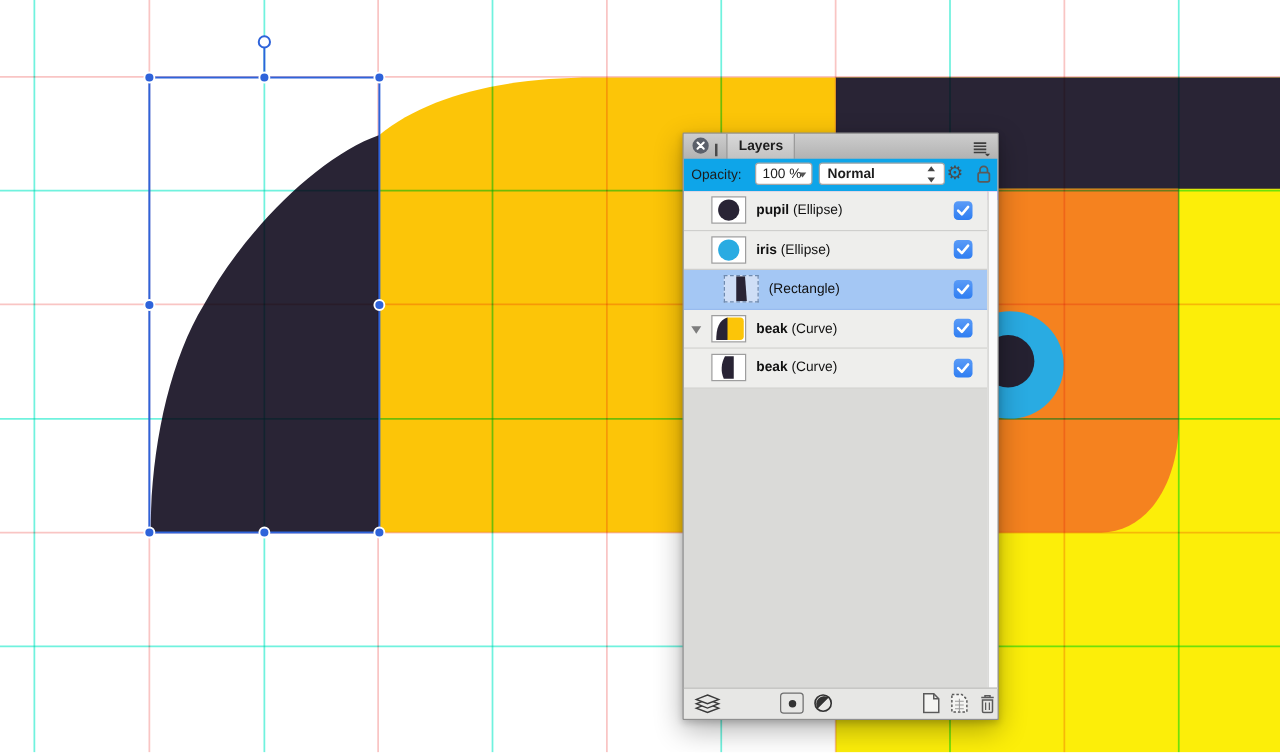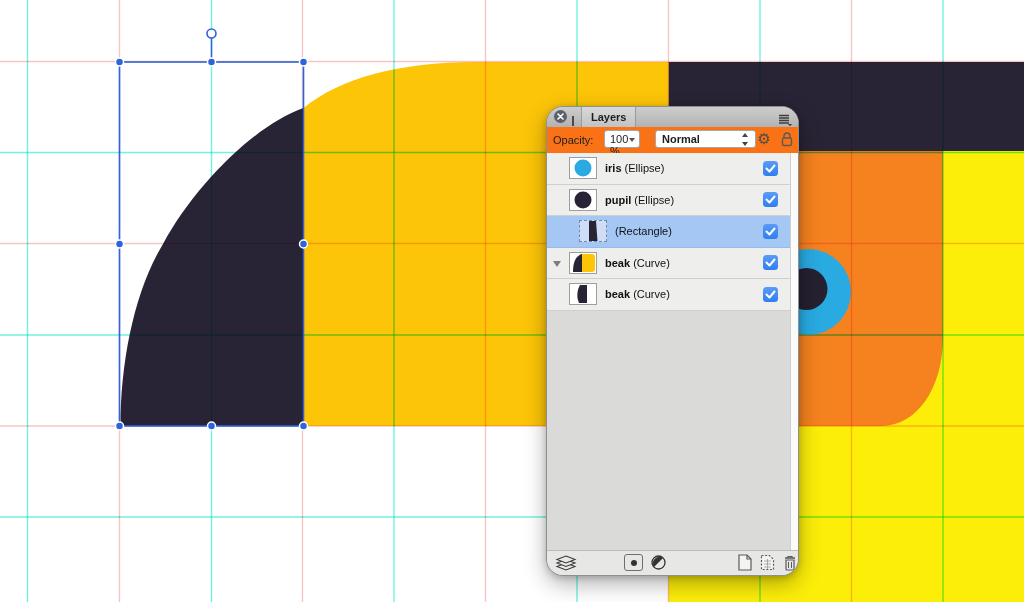--- a/index.html
+++ b/index.html
@@ -3,40 +3,40 @@
 <meta charset="utf-8">
 <style>
   html,body{margin:0;padding:0;background:#fff;}
   #stage{position:relative;width:1024px;height:602px;overflow:hidden;background:#fff;
          font-family:"Liberation Sans",sans-serif;}
   #canvas-svg{position:absolute;left:0;top:0;}
   .gridline{mix-blend-mode:multiply;}
 
   
   #layers-panel{position:absolute;left:546px;top:106px;width:253px;height:470px;
-      border:1px solid #8f8f8f;border-radius:17px;box-sizing:border-box;
+      border:1px solid #8f8f8f;border-radius:1px;box-sizing:border-box;
       box-shadow:0 8px 22px rgba(0,0,0,.30), 0 2px 6px rgba(0,0,0,.18);
       background:#dadad8;overflow:hidden;z-index:5;}
   .panel-header{position:absolute;left:0;top:0;right:0;height:20px;
       background:linear-gradient(#cdcdcd,#b2b2b2);border-bottom:1px solid #979797;}
   .win-close{position:absolute;left:7px;top:3px;width:13px;height:13px;border-radius:50%;
       background:#5b606a;}
   .win-close svg{position:absolute;left:0;top:0;}
   .win-pause{position:absolute;left:25px;top:5px;width:7px;height:10px;}
   .win-pause span{display:inline-block;width:2px;height:10px;background:#4a4a4a;margin-right:2px;}
   .panel-tab{position:absolute;left:34px;top:0;height:20px;padding:0 9px;
       background:linear-gradient(#d9d9d9,#c2c2c2);
       border-left:1px solid #9b9b9b;border-right:1px solid #9b9b9b;
       font-size:11px;font-weight:bold;color:#1d1d1d;line-height:20px;}
   .menu-icon{position:absolute;right:6px;top:5px;width:14px;height:11px;}
 
   .panel-toolbar{position:absolute;left:0;top:20px;right:0;height:26px;
-      background:#f97316;border-bottom:7px solid #d946ef;}
+      background:#0ea5e9;border-bottom:7px solid #d946ef;}
   .opacity-label{position:absolute;left:6px;top:7px;font-size:11px;color:#1d1d1d;}
-  .opacity-box{position:absolute;left:57px;top:3px;width:36px;height:18px;background:#fff;
+  .opacity-box{position:absolute;left:57px;top:3px;width:46px;height:18px;background:#fff;
       border:1px solid #a6a6a6;border-radius:3px;box-sizing:border-box;font-size:11px;color:#1d1d1d;}
   .opacity-box .val{position:absolute;left:5px;top:2px;}
   .caret-down{position:absolute;right:4px;top:7px;width:0;height:0;
       border-left:3.5px solid transparent;border-right:3.5px solid transparent;border-top:4px solid #555;}
   .blend-box{position:absolute;left:108px;top:3px;width:101px;height:18px;background:#fff;
       border:1px solid #a6a6a6;border-radius:3px;box-sizing:border-box;font-size:11px;color:#1d1d1d;font-weight:bold;}
   .blend-box .val{position:absolute;left:6px;top:2px;}
   .stepper{position:absolute;right:5px;top:2px;width:8px;height:13px;}
   .stepper .up{position:absolute;top:0;left:0;width:0;height:0;
       border-left:3.5px solid transparent;border-right:3.5px solid transparent;border-bottom:4px solid #444;}
@@ -156,32 +156,32 @@
         <svg width="14" height="16">
           <path d="M4,7 V5 a3,3 0 0 1 6,0 V7" fill="none" stroke="#5a5a5a" stroke-width="1.4"></path>
           <rect x="2.5" y="7" width="9" height="7.5" rx="1.5" fill="none" stroke="#5a5a5a" stroke-width="1.4"></rect>
         </svg>
       </div>
     </div>
 
     <div class="rows-wrap" id="rows-wrap">
         <div class="layer-row">
           <span class="thumb"><svg width="26" height="20">
+              <circle cx="13" cy="10" r="8.5" fill="#292435"></circle>
+            </svg></span>
+          <span class="layer-label"><b>pupil</b><span> (Ellipse)</span></span>
+          <span class="vis-checkbox"><svg width="15" height="15">
+              <polyline points="3.5,7.5 6.5,10.5 11.5,4.5" fill="none" stroke="#fff" stroke-width="2" stroke-linecap="round" stroke-linejoin="round"></polyline>
+            </svg></span>
+        </div>
+        <div class="layer-row">
+          <span class="thumb"><svg width="26" height="20">
               <circle cx="13" cy="10" r="8.5" fill="#29abe2"></circle>
             </svg></span>
           <span class="layer-label"><b>iris</b><span> (Ellipse)</span></span>
-          <span class="vis-checkbox"><svg width="15" height="15">
-              <polyline points="3.5,7.5 6.5,10.5 11.5,4.5" fill="none" stroke="#fff" stroke-width="2" stroke-linecap="round" stroke-linejoin="round"></polyline>
-            </svg></span>
-        </div>
-        <div class="layer-row">
-          <span class="thumb"><svg width="26" height="20">
-              <circle cx="13" cy="10" r="8.5" fill="#292435"></circle>
-            </svg></span>
-          <span class="layer-label"><b>pupil</b><span> (Ellipse)</span></span>
           <span class="vis-checkbox"><svg width="15" height="15">
               <polyline points="3.5,7.5 6.5,10.5 11.5,4.5" fill="none" stroke="#fff" stroke-width="2" stroke-linecap="round" stroke-linejoin="round"></polyline>
             </svg></span>
         </div>
         <div class="layer-row selected indented">
           <span class="thumb"><svg width="26" height="20">
               <path d="M9,0 L16,0 L17.5,20 L9,20 Z" fill="#292435"></path>
             </svg></span>
           <span class="layer-label"><b></b><span>(Rectangle)</span></span>
           <span class="vis-checkbox"><svg width="15" height="15">

